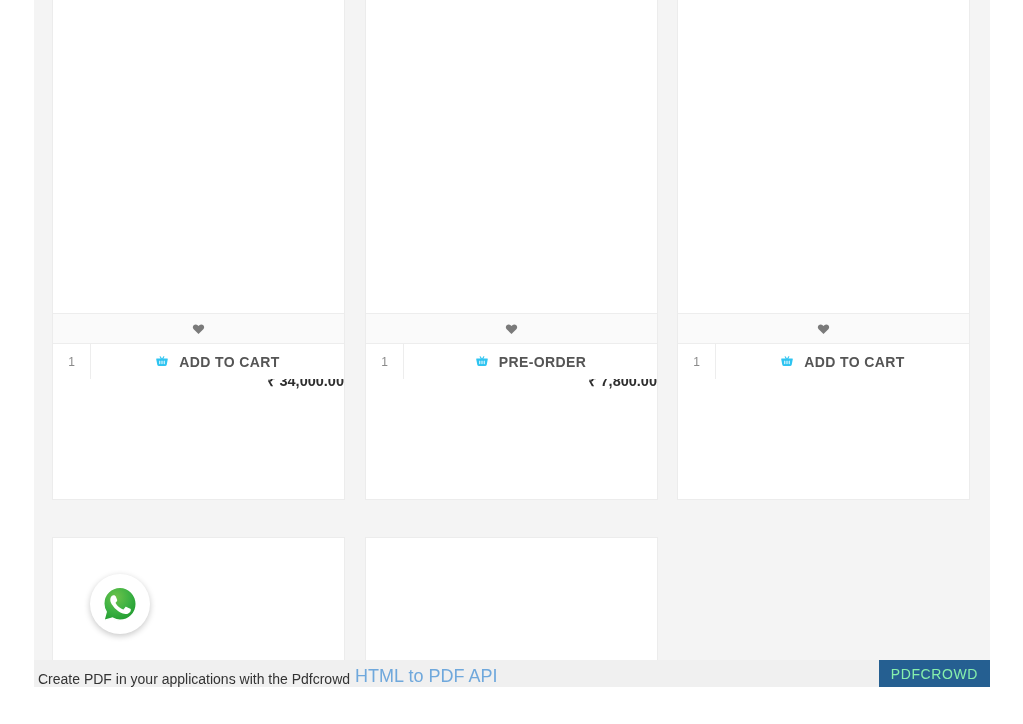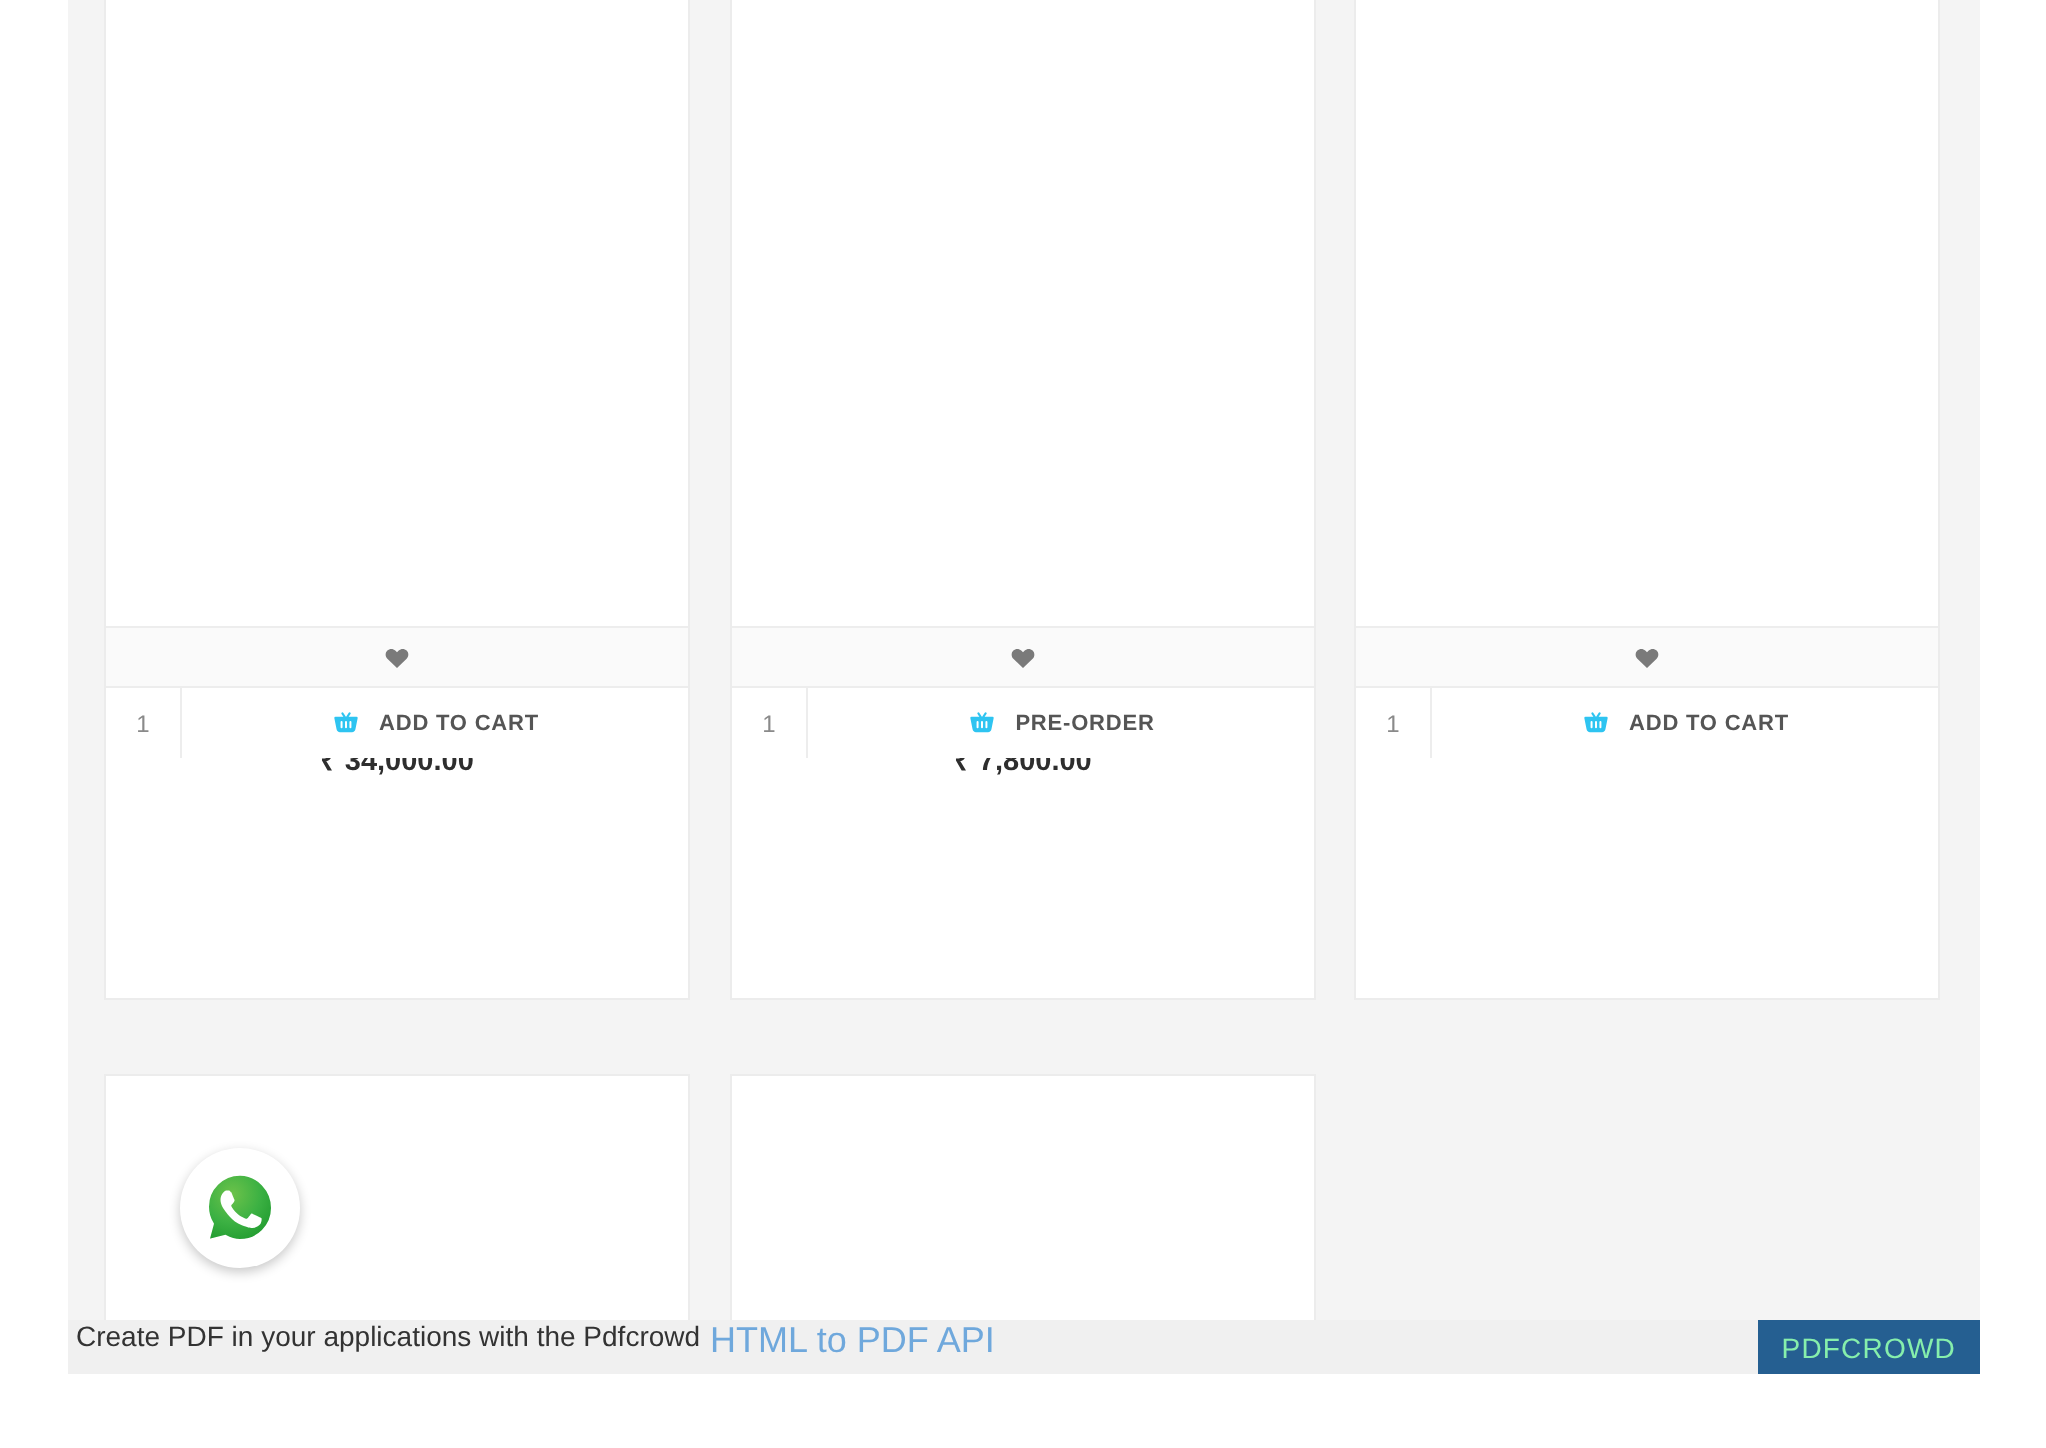--- a/index.html
+++ b/index.html
@@ -63,21 +63,21 @@
   }
   .card-title {
     text-align: center;
     font-size: 13.5px;
     color: #3c3c3c;
     line-height: 1;
     padding-top: 1px;
     font-weight: 400;
   }
   .card-price {
-    text-align: center;
+    text-align: right;
     font-size: 14.5px;
     font-weight: 700;
     color: #2e2e2e;
     margin-top: 25px;
     line-height: 1;
     white-space: nowrap;
   }
 
   
   .wish-strip {
@@ -122,21 +122,21 @@
     font-size: 12px;
     color: #8a8a8a;
     box-sizing: border-box;
   }
   .cart-cell {
     flex: 1;
     display: flex;
     align-items: center;
     justify-content: center;
     gap: 10px;
-    font-size: 11px;
+    font-size: 14px;
     font-weight: 700;
     letter-spacing: 0.4px;
     color: #555555;
   }
   .basket-icon {
     width: 14px;
     height: 14px;
     display: block;
     color: #2ec4f1;
     flex: none;
@@ -167,21 +167,21 @@
 
   
   #pdf-footer {
     position: absolute;
     left: 34px;
     top: 660px;
     width: 956px;
     height: 27px;
     background: #f0f0f0;
     display: flex;
-    align-items: flex-start;
+    align-items: flex-end;
     z-index: 50;
   }
   #pdf-footer-text {
     padding-left: 4px;
     font-size: 14px;
     color: #333333;
     white-space: nowrap;
   }
   #pdf-footer-link {
     color: #6fa8dc;

